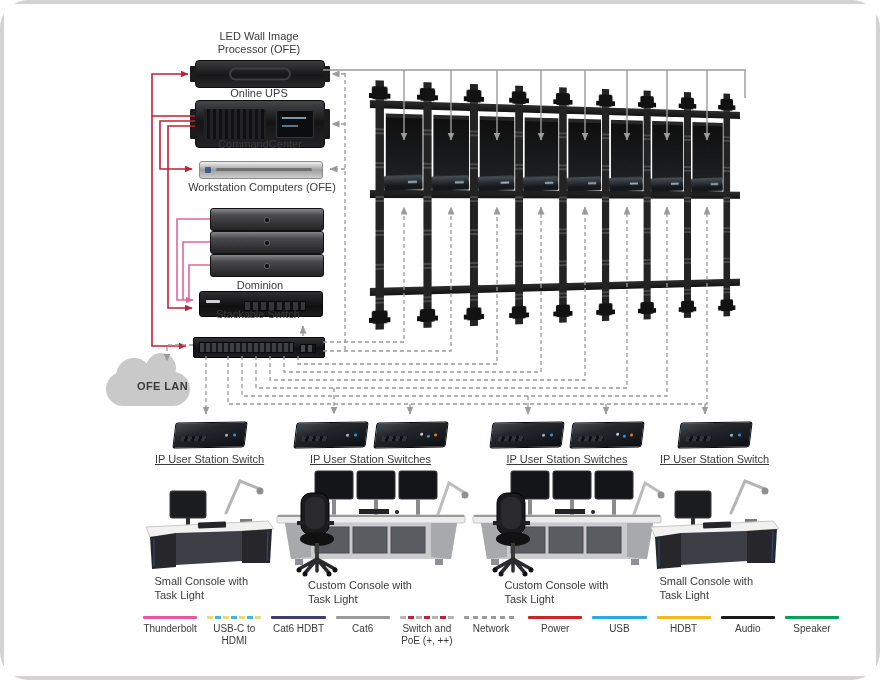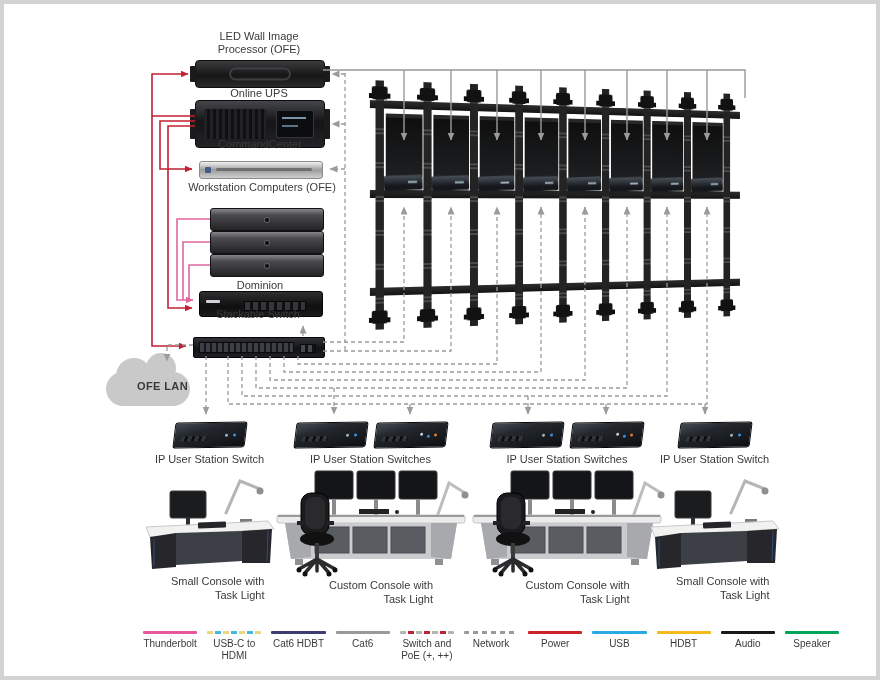--- a/index.html
+++ b/index.html
@@ -1,17 +1,17 @@
 <!DOCTYPE html>
 <html><head>
 <meta charset="utf-8">
 <style>
   html,body{margin:0;padding:0;background:#fff;}
   #canvas{position:relative;width:880px;height:680px;background:#fff;overflow:hidden;
-          font-family:"Liberation Sans",sans-serif;color:#3a3a3a;}
+          font-family:"Liberation Sans",sans-serif;color:#3a3a3a;border-radius:28px;}
   .frame{position:absolute;inset:0;border:4px solid #d4d2d3;pointer-events:none;z-index:50;}
 
   
   .dev-label{position:absolute;transform:translateX(-50%);text-align:center;
              font-size:11px;line-height:1.2;color:#3a3a3a;z-index:6;}
 
   
   .dev{position:absolute;z-index:6;}
   .ear{position:absolute;width:6px;top:18%;height:64%;background:#1b1b1b;border-radius:1px;}
   .ear.l{left:-6px}.ear.r{right:-6px}
@@ -89,26 +89,26 @@
   .station{position:absolute;top:422px;display:flex;flex-direction:column;align-items:center;z-index:6;}
   .dev-row{display:flex;gap:8px;}
   .us-dev{position:relative;width:70px;height:24px;border-radius:3px;
      background:linear-gradient(165deg,#454b53 0%,#23272d 35%,#0d0f12 100%);
      border:1px solid #060708;transform:skewX(-8deg) rotate(-1deg);}
   .us-dev::before{content:"";position:absolute;left:6px;top:13px;width:26px;height:5px;border-radius:1px;
      background:repeating-linear-gradient(90deg,#30343a 0 4px,#0c0e10 4px 7px);}
   .us-dev::after{content:"";position:absolute;right:9px;top:11px;width:3px;height:3px;border-radius:50%;
      background:#3f8fd4;box-shadow:-8px 0 0 #9fb4c4;}
   .us-dev.alt::after{background:#e07a2a;box-shadow:-7px 1px 0 #3f8fd4,-14px -1px 0 #c8d0d8;}
-  .us-label{margin-top:5px;font-size:11px;color:#3a3a3a;white-space:nowrap;}
+  .us-label{margin-top:5px;font-size:11px;color:#3a3a3a;white-space:nowrap;text-decoration:underline;}
   .console{margin-top:4px;}
-  .console-label{margin-top:2px;font-size:11px;line-height:1.25;text-align:right;max-width:125px;color:#3a3a3a;}
-
-  
-  #legend{position:absolute;left:138px;top:631px;width:706px;display:flex;z-index:6;}
+  .console-label{margin-top:2px;font-size:11px;line-height:1.25;text-align:left;max-width:125px;color:#3a3a3a;}
+
+  
+  #legend{position:absolute;left:138px;top:616px;width:706px;display:flex;z-index:6;}
   .lg-item{flex:1;text-align:center;min-width:0;}
   .lg-line{height:3px;margin:0 5px 4px;border-radius:1px;}
   .lg-label{font-size:10px;line-height:1.2;color:#3a3a3a;}
 </style>
 </head>
 <body>
 
 <svg width="0" height="0" style="position:absolute" aria-hidden="true">
   <symbol id="sym-small-console" viewBox="0 0 140 104">
     <polyline points="86,44 100,12 120,20" fill="none" stroke="#b5b5b5" stroke-width="3" stroke-linecap="round"></polyline>

